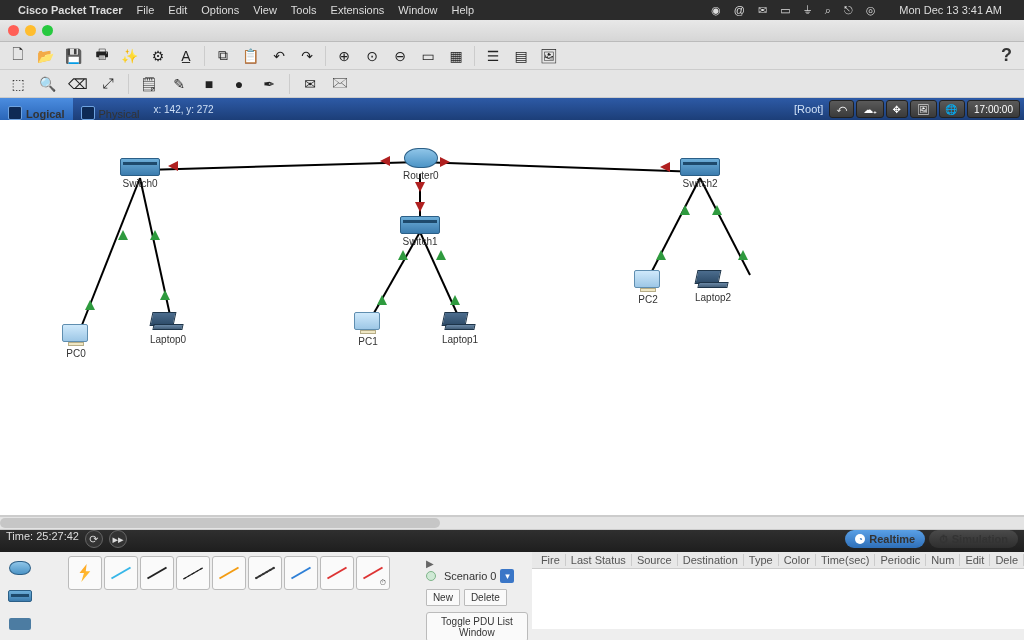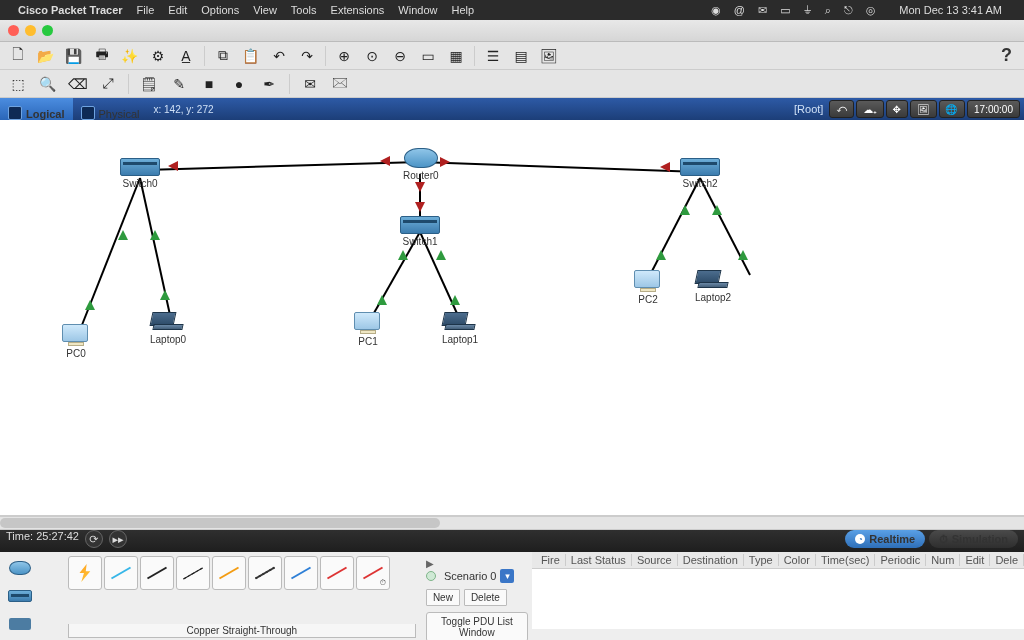--- a/index.html
+++ b/index.html
@@ -339,21 +339,20 @@
           <div class="line" style="background:#2e7fd6"></div>
         </div>
       <div class="cable">
           <div class="line" style="background:#d33"></div>
         </div>
       <div class="cable">
           <div class="line" style="background:#d33"></div>
           <span style="position:absolute;font-size:8px;margin-top:20px;margin-left:20px">⏱</span>
         </div>
     </div>
-    <div class="cable-footer">Copper Straight-Through</div>
   </div>
 
   <div class="scenario-panel">
     <span class="play-tri">▶</span>
     <div class="scenario-row">
       <span class="bullet"></span>
       <span>Scenario 0</span>
       <span class="dropdown">▾</span>
     </div>
     <div class="scenario-row">

